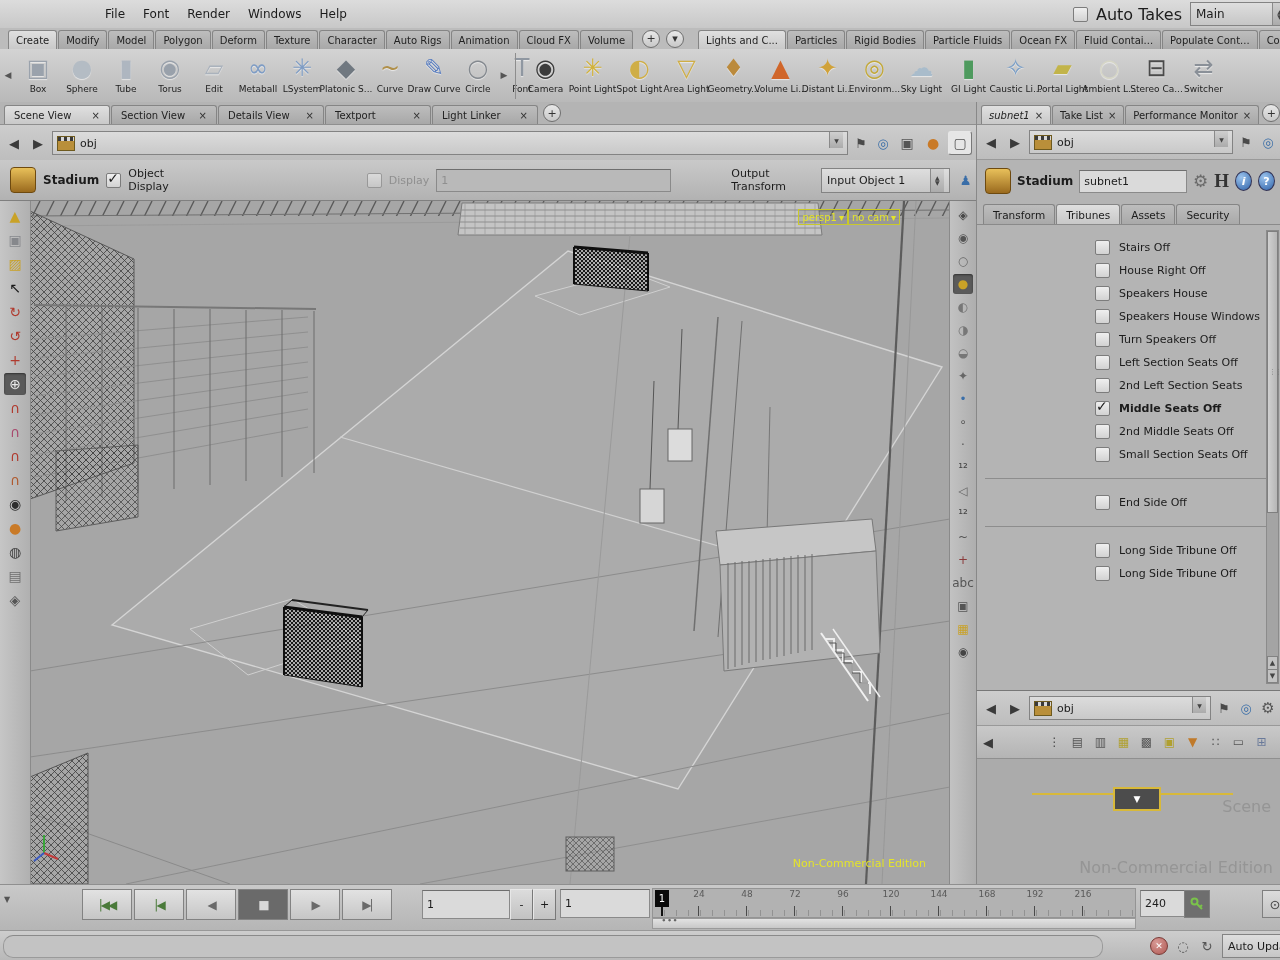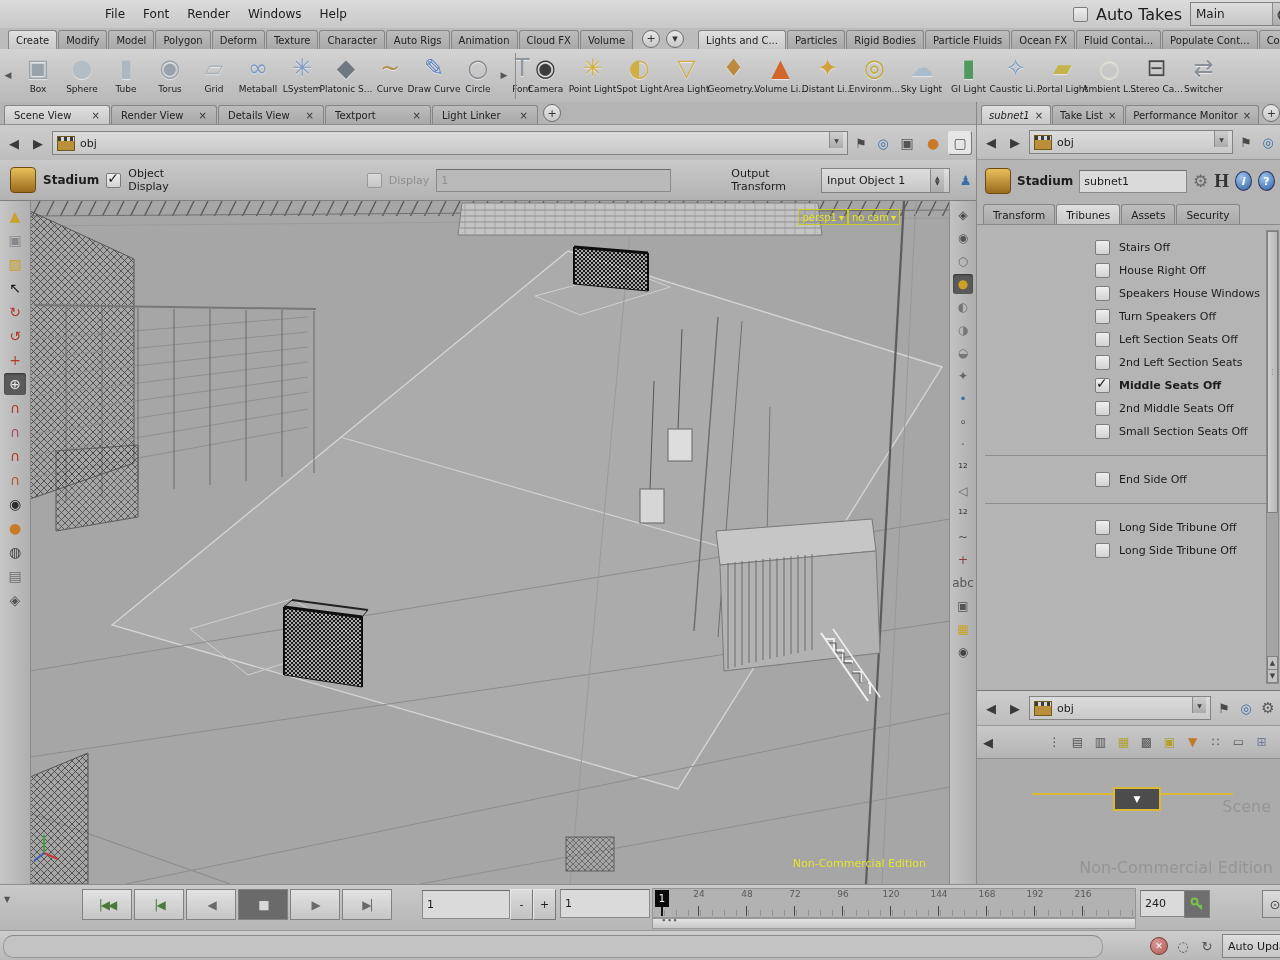--- a/index.html
+++ b/index.html
@@ -230,21 +230,21 @@
       <div class="tool">
       <span class="ticon glyph" style="color: rgb(174, 182, 192);">▮</span>
       <span class="tlabel">Tube</span>
     </div>
       <div class="tool">
       <span class="ticon glyph" style="color: rgb(153, 161, 171);">◉</span>
       <span class="tlabel">Torus</span>
     </div>
       <div class="tool">
       <span class="ticon glyph" style="color: rgb(170, 178, 188);">▱</span>
-      <span class="tlabel">Grid</span>
+      <span class="tlabel">Edit</span>
     </div>
       <div class="tool">
       <span class="ticon glyph" style="color: rgb(126, 156, 196);">∞</span>
       <span class="tlabel">Metaball</span>
     </div>
       <div class="tool">
       <span class="ticon glyph" style="color: rgb(126, 156, 196);">✳</span>
       <span class="tlabel">LSystem</span>
     </div>
       <div class="tool">
@@ -339,21 +339,21 @@
 </div>
 
 <div id="left-pane" class="abs">
   <div class="pane-tabs" style="height:22px;">
     <div class="tabstrip">
         <div class="tab active" style="padding:0 9px; min-width:86px; justify-content:space-between;">
         <span class="tlabel">Scene View</span>
         <span class="close"></span>
       </div>
         <div class="tab" style="padding:0 9px; min-width:86px; justify-content:space-between;">
-        <span class="tlabel">Render View</span>
+        <span class="tlabel">Section View</span>
         <span class="close"></span>
       </div>
         <div class="tab" style="padding:0 9px; min-width:86px; justify-content:space-between;">
         <span class="tlabel">Details View</span>
         <span class="close"></span>
       </div>
         <div class="tab" style="padding:0 9px; min-width:86px; justify-content:space-between;">
         <span class="tlabel">Textport</span>
         <span class="close"></span>
       </div>
@@ -616,20 +616,24 @@
       <div class="cbrow">
       <span class="checkbox"></span>
       <span class="cblabel">Stairs Off</span>
     </div>
       <div class="cbrow">
       <span class="checkbox"></span>
       <span class="cblabel">House Right Off</span>
     </div>
       <div class="cbrow">
       <span class="checkbox"></span>
+      <span class="cblabel">Speakers House</span>
+    </div>
+      <div class="cbrow">
+      <span class="checkbox"></span>
       <span class="cblabel">Speakers House Windows</span>
     </div>
       <div class="cbrow">
       <span class="checkbox"></span>
       <span class="cblabel">Turn Speakers Off</span>
     </div>
       <div class="cbrow">
       <span class="checkbox"></span>
       <span class="cblabel">Left Section Seats Off</span>
     </div>

